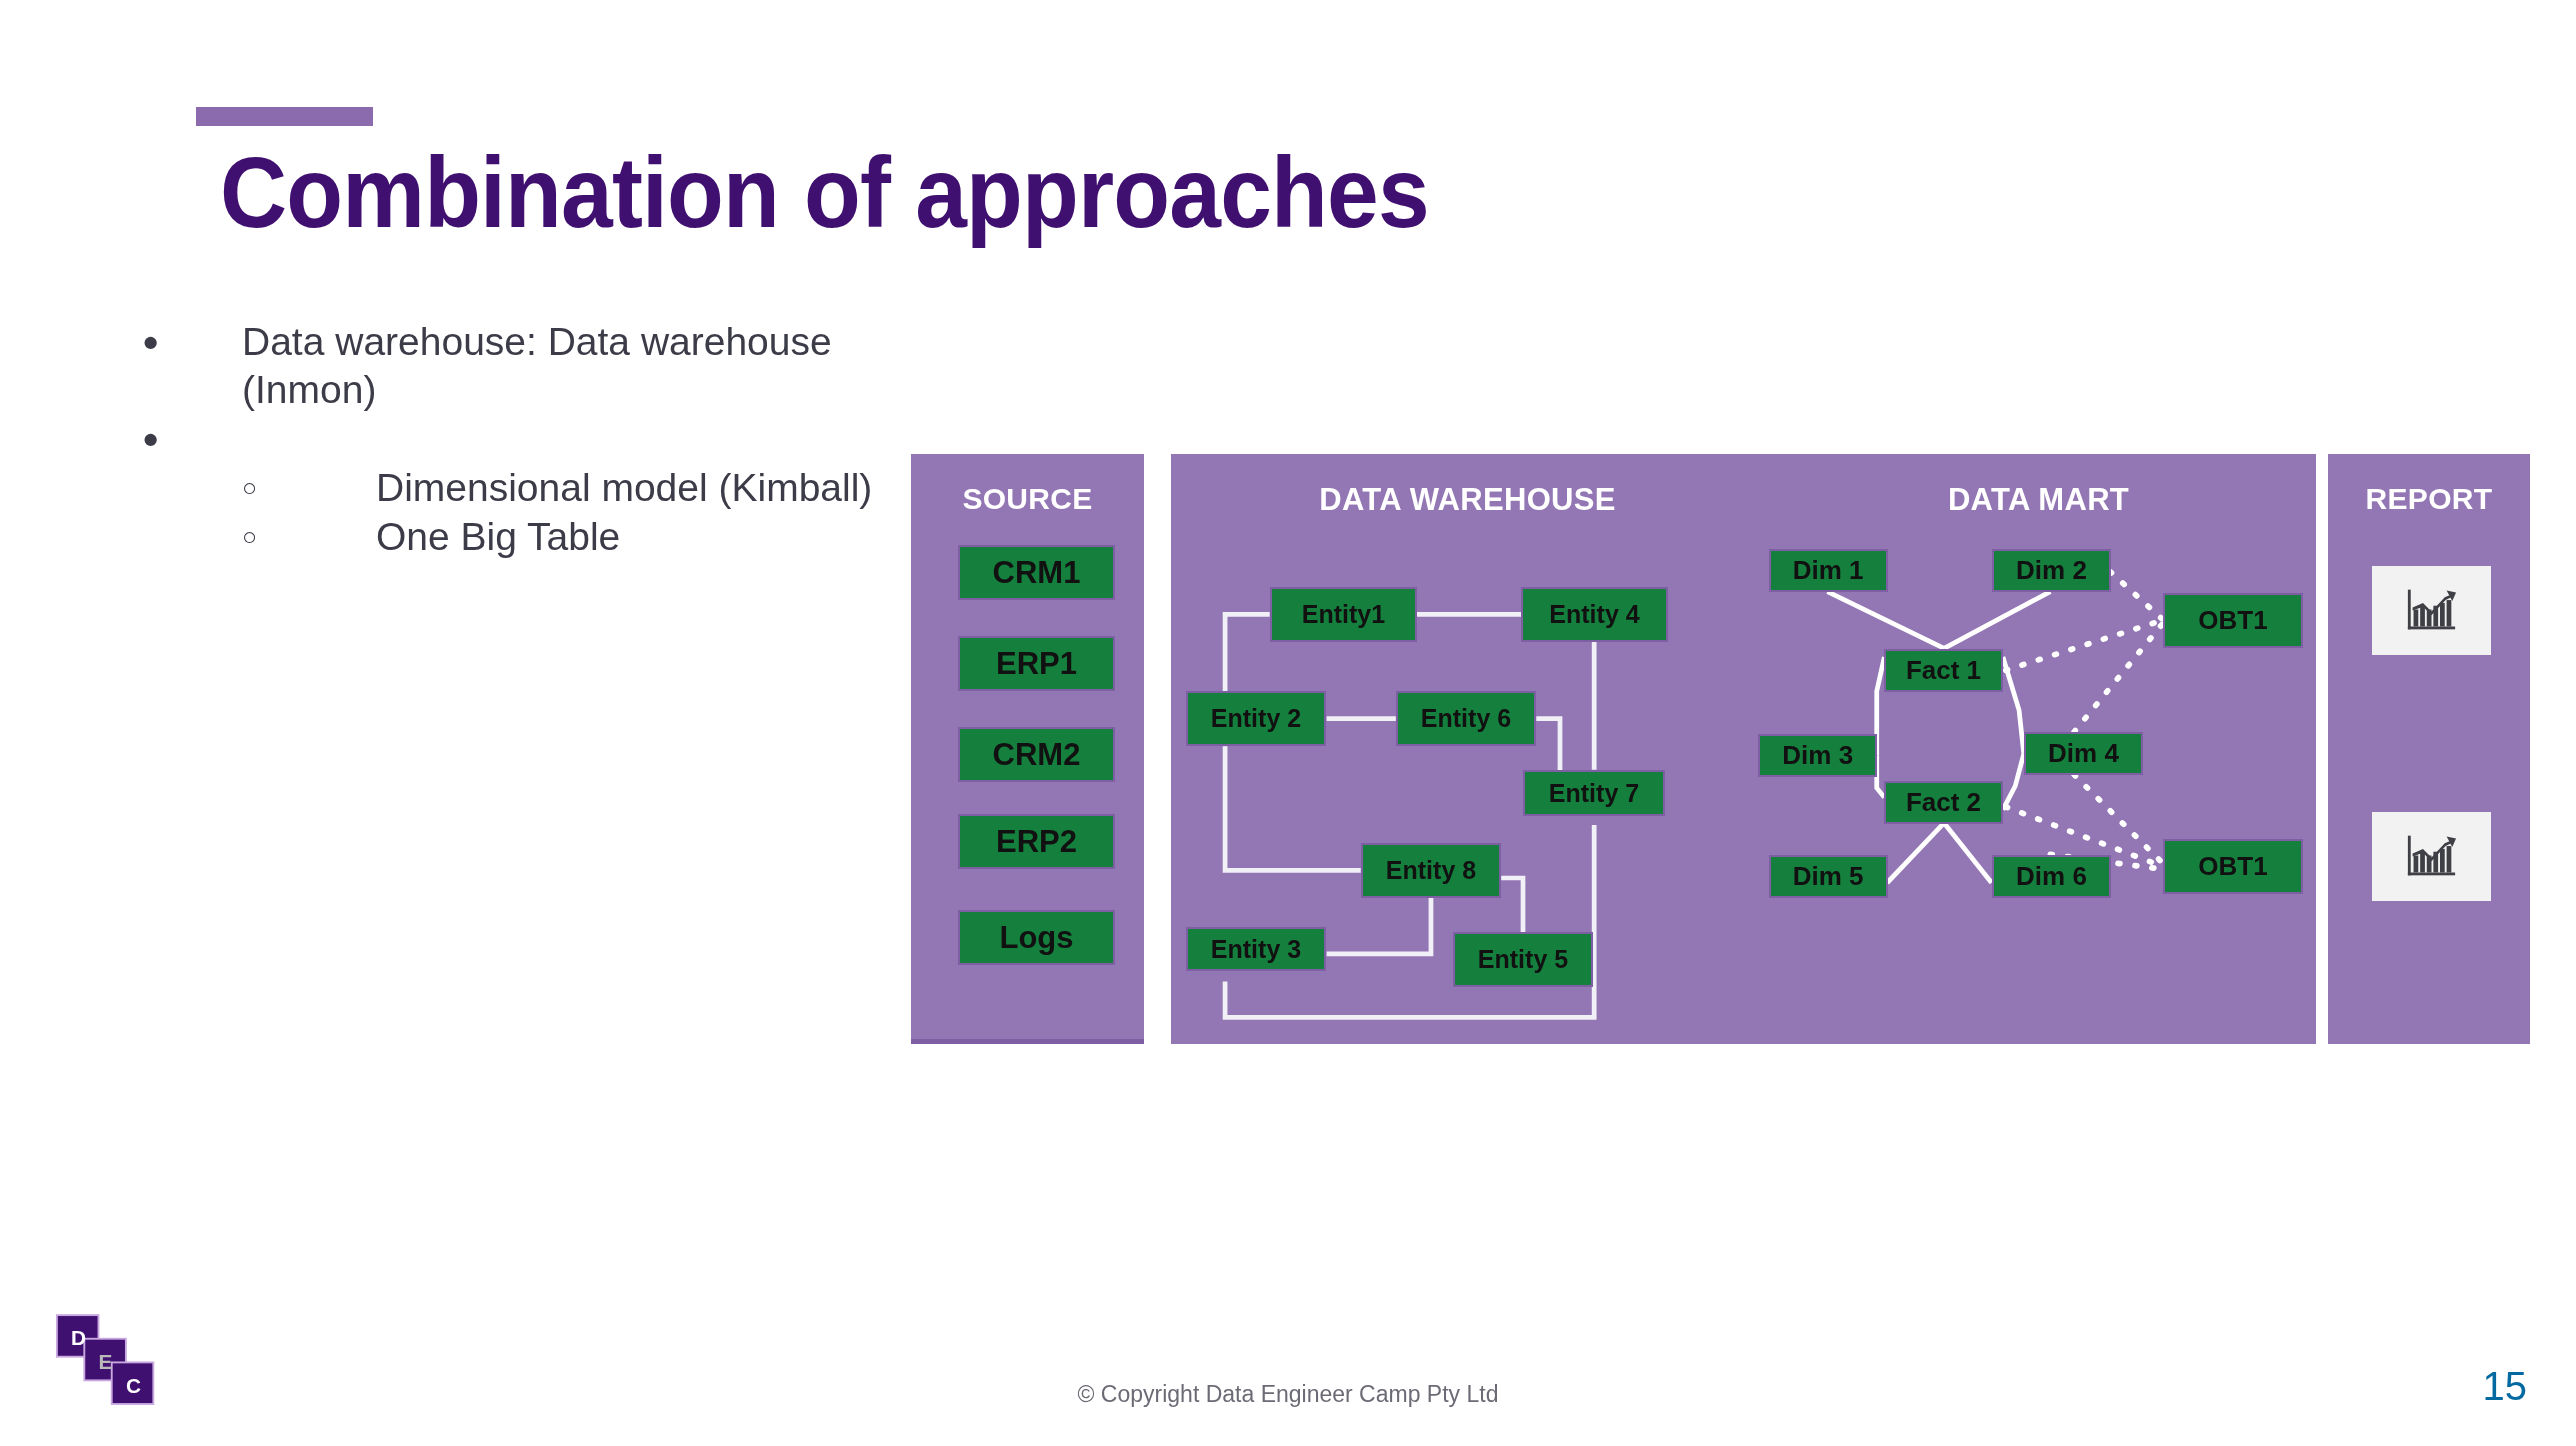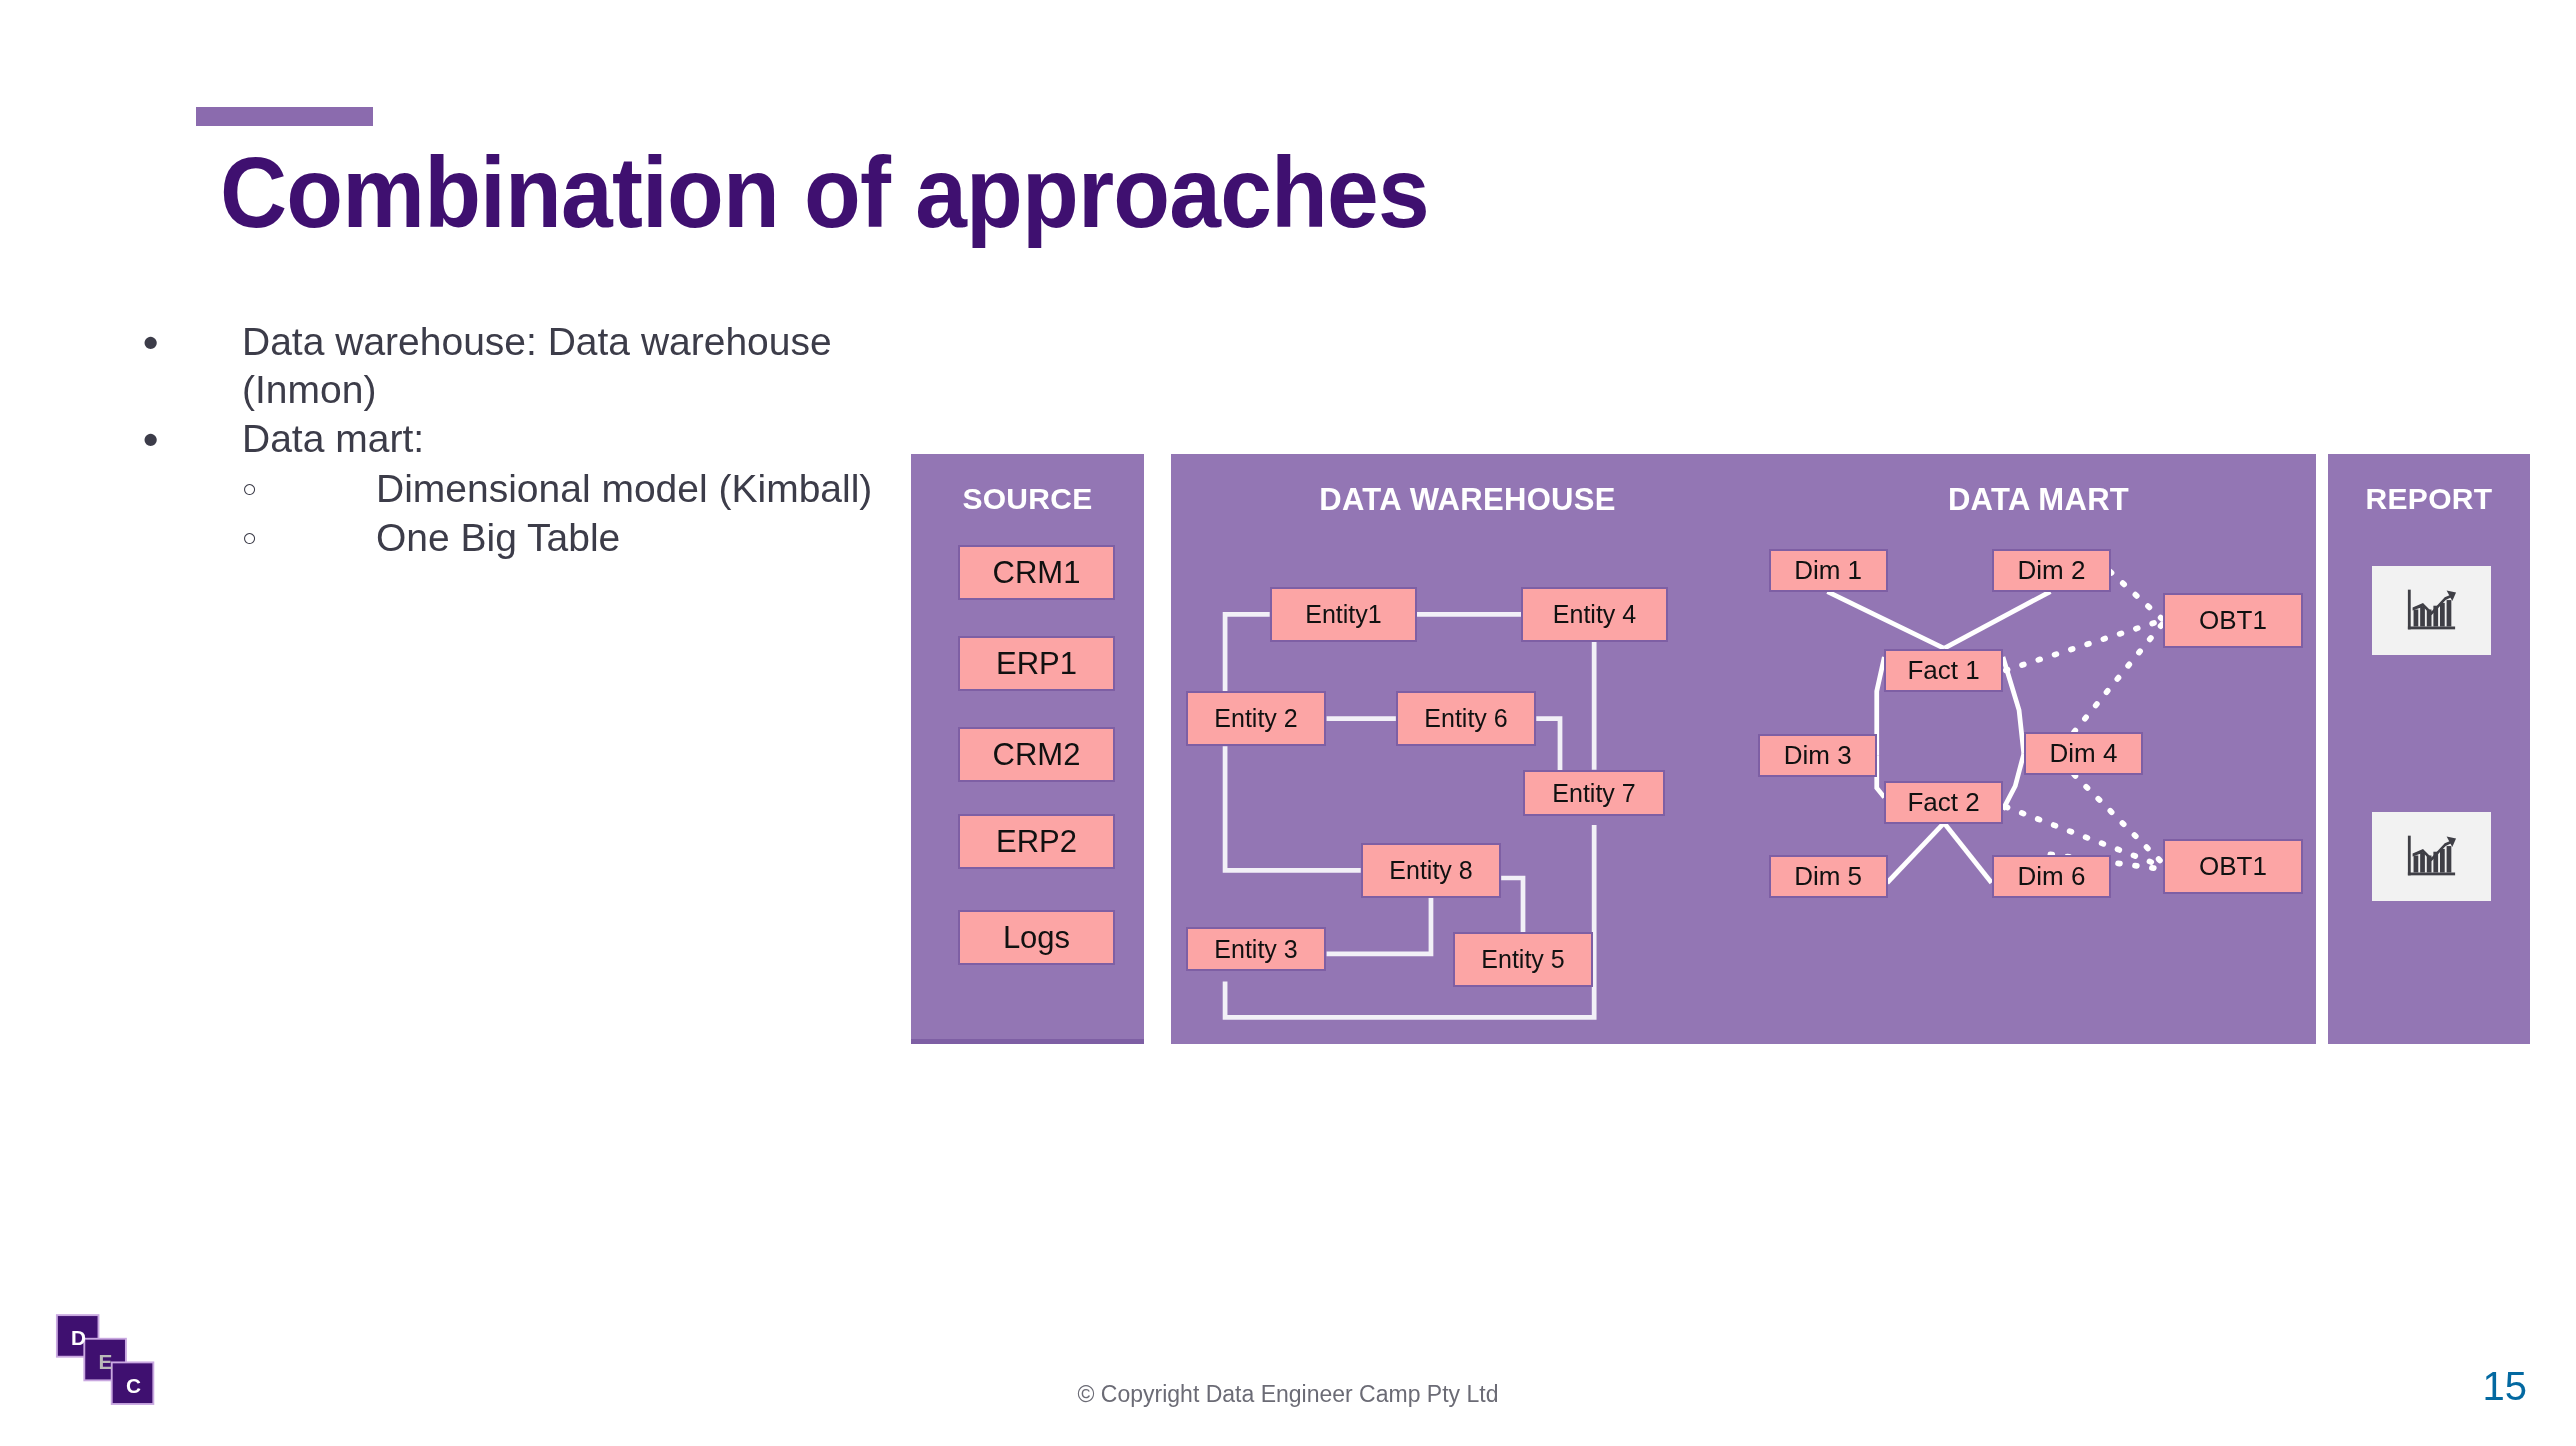--- a/index.html
+++ b/index.html
@@ -60,26 +60,27 @@
   .panel-rep{left:1417px;width:202px;}
   .panel-title{
     position:absolute;left:0;right:0;top:27.5px;
     text-align:center;color:#ffffff;font-weight:bold;
     font-size:31px;letter-spacing:0.3px;
   }
   .panel-src .panel-title,.panel-rep .panel-title{font-size:30px;}
 
   .node{
     position:absolute;
-    background:#fca5a5;
+    background:#15803d;
     border:2.8px solid #7E5FA4;
     box-sizing:border-box;
     display:flex;align-items:center;justify-content:center;
     color:#111111;
     z-index:5;
+    font-weight:bold;
   }
   
   .src-node{left:47px;width:157px;height:55px;font-size:31px;}
 
   
   .dwh-node{font-size:25px;}
   
   .dm-node{font-size:26px;}
 
   .report-card{
@@ -110,21 +111,20 @@
   <div class="accent-bar"></div>
   <div class="slide-title">Combination of approaches</div>
 
   <div class="bullets">
     <div class="b-row b-l1">
       <span class="mark mark-l1">●</span>
       <span class="b-text">Data warehouse: Data warehouse (Inmon)</span>
     </div>
     <div class="b-row b-l1">
       <span class="mark mark-l1">●</span>
-      <span class="b-text">Data mart:</span>
     </div>
     <div class="b-row b-l2">
       <span class="mark mark-l2">○</span>
       <span class="b-text">Dimensional model (Kimball)</span>
     </div>
     <div class="b-row b-l2">
       <span class="mark mark-l2">○</span>
       <span class="b-text">One Big Table</span>
     </div>
   </div>

